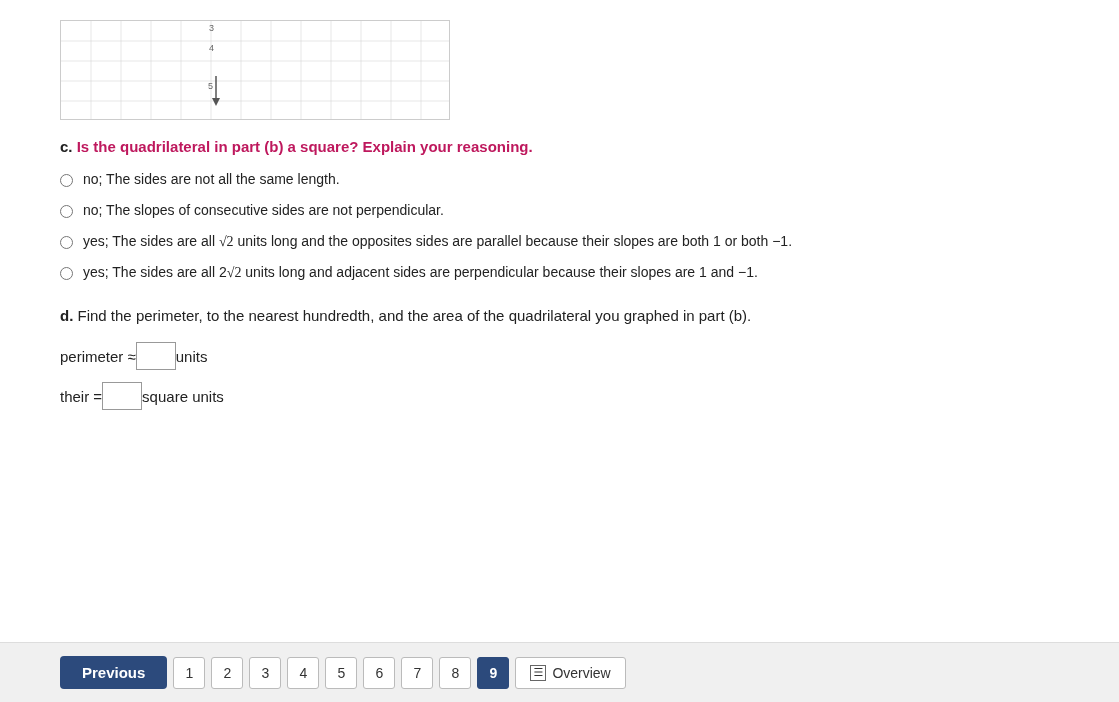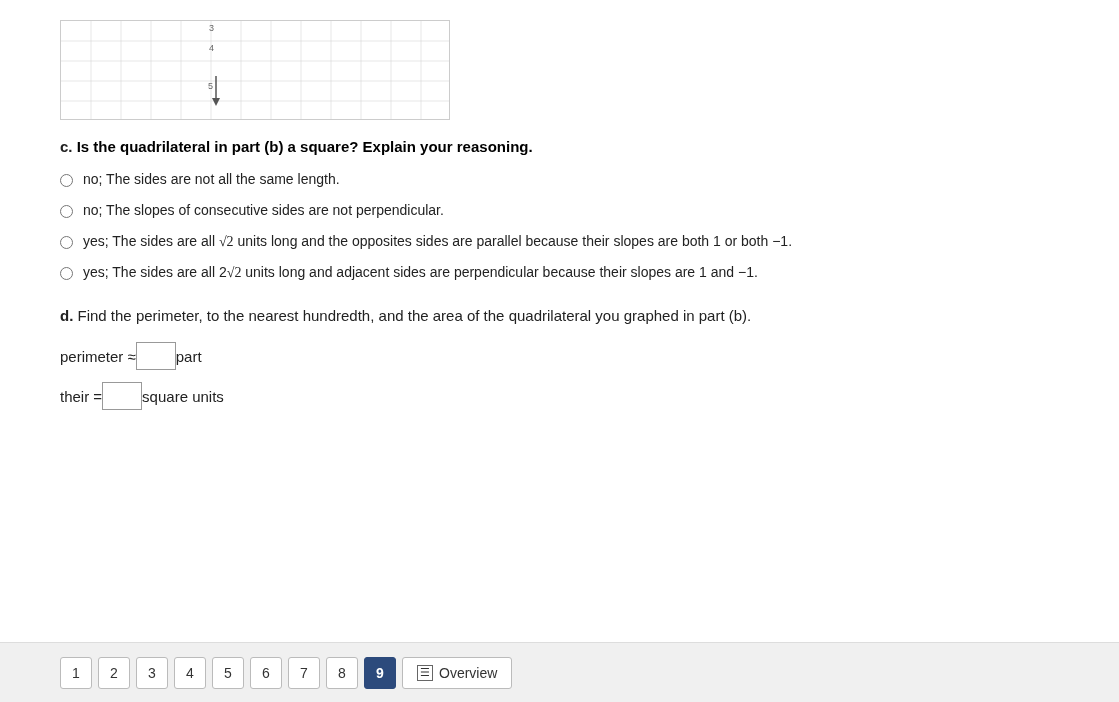--- a/index.html
+++ b/index.html
@@ -31,21 +31,21 @@
 
     
     .question-label {
       font-size: 15px;
       font-weight: bold;
       color: #222;
       margin-bottom: 14px;
     }
     .question-text {
       font-size: 15px;
-      color: #000000;
+      color: #be185d;
       display: inline;
     }
     .radio-group {
       margin-bottom: 10px;
     }
     .radio-option {
       display: flex;
       align-items: center;
       margin-bottom: 10px;
       font-size: 14px;
@@ -226,34 +226,35 @@
   <div class="question-d">
     <span style="font-weight:bold;">d.</span>
     <span>Find the perimeter, to the nearest hundredth, and the area of the quadrilateral you graphed in part (b).</span>
   </div>
 
   <div class="answer-row">
     <span>perimeter ≈</span>
     <div class="answer-box">
       <input type="text" aria-label="perimeter" style="">
     </div>
-    <span>part</span>
+    <span>units</span>
   </div>
 
   <div class="answer-row">
     <span>their =</span>
     <div class="answer-box">
       <input type="text" aria-label="area" style="">
     </div>
     <span>square units</span>
   </div>
 
 </div>
 
 <div class="bottom-nav">
+  <button class="nav-btn-prev">Previous</button>
 
   <button class="nav-page-btn">1</button>
   <button class="nav-page-btn">2</button>
   <button class="nav-page-btn">3</button>
   <button class="nav-page-btn">4</button>
   <button class="nav-page-btn">5</button>
   <button class="nav-page-btn">6</button>
   <button class="nav-page-btn">7</button>
   <button class="nav-page-btn">8</button>
   <button class="nav-page-btn active">9</button>

